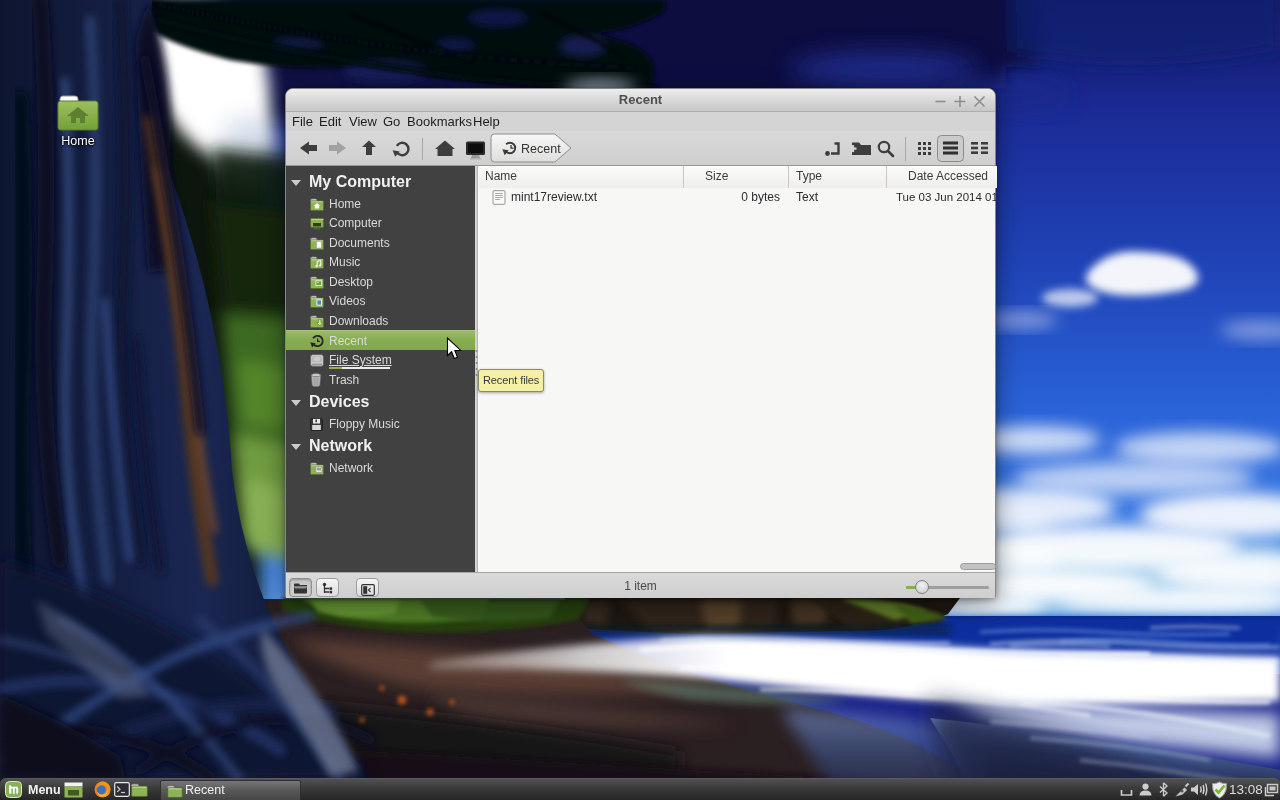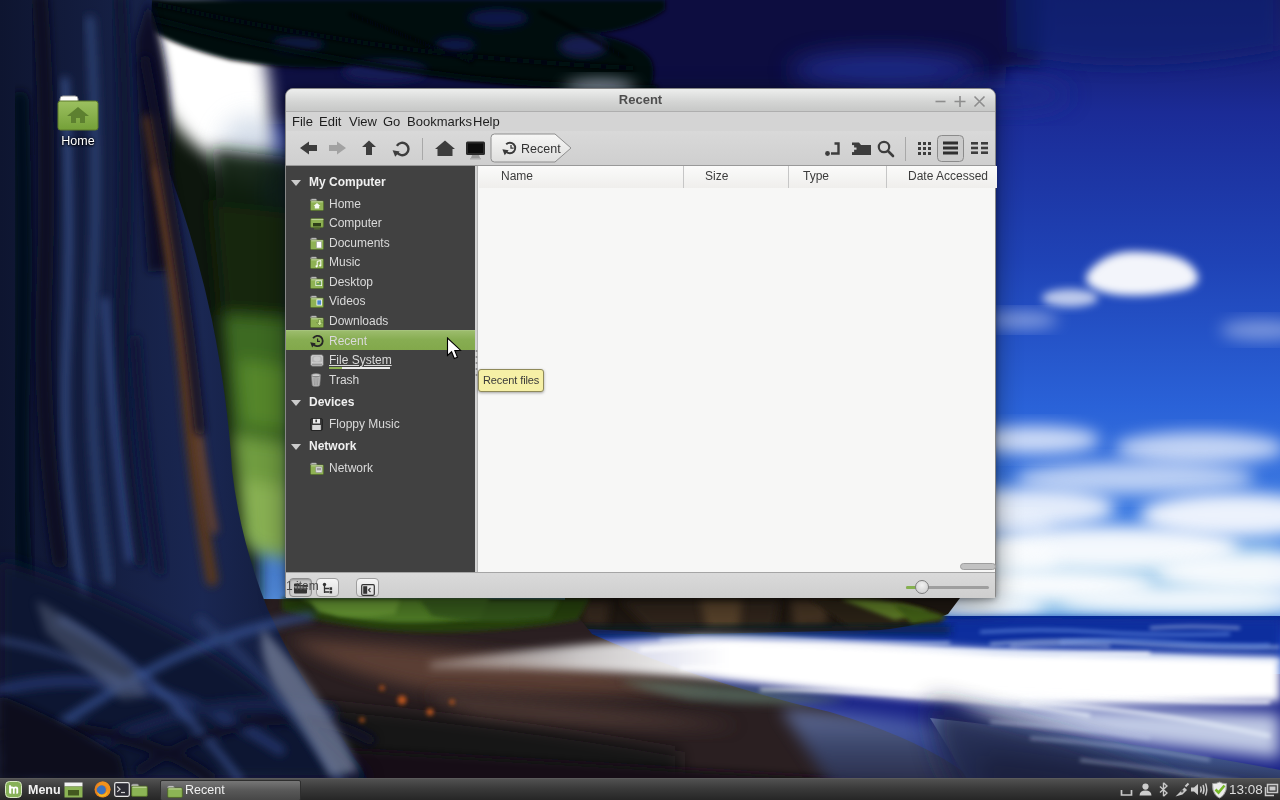--- a/index.html
+++ b/index.html
@@ -19,21 +19,21 @@
   #crumb{position:absolute;left:204px;top:2px;width:82px;height:30px;}
   #winbody{position:absolute;left:0;top:77px;width:100%;height:406px;background:#f7f7f6;}
   #sidebar{position:absolute;left:0;top:0;width:189px;height:406px;background:#414141;}
   #splitter{position:absolute;left:189px;top:0;width:3px;height:406px;background:#d2d2d2;border-right:1px solid #b5b5b5;box-sizing:border-box;}
   #mainpane{position:absolute;left:193px;top:0;right:0;height:406px;}
   #statusbar{position:absolute;left:0;top:483px;width:100%;height:26px;background:linear-gradient(#dadada,#cecece);
        border-top:1px solid #a5a5a5;box-sizing:border-box;}
 
   .srow{position:absolute;left:0;width:189px;height:20px;color:#dadada;font-size:12px;line-height:20px;}
   .srow .lbl{position:absolute;left:43px;top:0;}
-  .shead{position:absolute;left:0;width:189px;height:20px;color:#f0f0f0;font-size:12px;font-weight:bold;line-height:20px;}
+  .shead{position:absolute;left:0;width:189px;height:20px;color:#f0f0f0;font-size:16px;font-weight:bold;line-height:20px;}
   .shead .lbl{position:absolute;left:23px;top:0;}
   .tri{position:absolute;left:5px;top:8px;width:0;height:0;border-left:5px solid transparent;border-right:5px solid transparent;border-top:6px solid #cccccc;}
   .sicon{position:absolute;left:24px;top:3px;}
   #selrow{position:absolute;left:0;top:164px;width:189px;height:20px;
     background:linear-gradient(#9cbc6c,#87ad52 45%,#82a84b);border-top:1px solid #a6c47c;box-sizing:border-box;}
   .hcell{position:absolute;top:0;height:22px;box-sizing:border-box;border-right:1px solid #c6c6c6;
     background:linear-gradient(#fbfbfa,#efeeec);font-size:12px;color:#3c3c3c;line-height:21px;}
   #hdrrow{position:absolute;left:0;top:0;width:100%;height:22px;border-bottom:1px solid #c8c8c8;box-sizing:border-box;background:linear-gradient(#fbfbfa,#efeeec);}
   #tooltip{position:absolute;left:478px;top:369px;background:#f6f0a6;border:1px solid #8f8a5a;border-radius:3px;
     font-size:11px;color:#3a3a3a;padding:4px 4px;line-height:13px;letter-spacing:-0.1px;box-shadow:0 1px 3px rgba(0,0,0,0.35);z-index:50;}
@@ -505,58 +505,70 @@
               <circle cx="1.5" cy="3" r="1"></circle>
               <circle cx="1.5" cy="9" r="1"></circle>
               <circle cx="1.5" cy="15" r="1"></circle>
               <circle cx="1.5" cy="21" r="1"></circle>
               <circle cx="1.5" cy="27" r="1"></circle>
             </g>
           </svg>
         </div>
       <div id="mainpane">
         <div id="hdrrow"></div>
-        <div class="hcell" style="left:0;width:205px;"><span style="margin-left:22px">Name</span></div>
+        <div class="hcell" style="left:0;width:205px;"><span style="margin-left:6px">Name</span></div>
         <div class="hcell" style="left:205px;width:105px;"><span style="margin-left:21px">Size</span></div>
-        <div class="hcell" style="left:310px;width:98px;"><span style="margin-left:14px">Type</span></div>
+        <div class="hcell" style="left:310px;width:98px;"><span style="margin-left:7px">Type</span></div>
         <div class="hcell" style="left:408px;width:110px;border-right:none;"><span style="margin-left:21px">Date Accessed</span></div>
+        <div style="position:absolute;left:0;top:22px;width:100%;height:19px;font-size:12px;color:#2c2c2c;">
+          <span style="position:absolute;left:13px;top:2px;"><svg width="14" height="15" viewBox="0 0 14 15">
+                <rect x="1" y="0.7" width="12" height="13.6" rx="1" fill="#fbfbfb" stroke="#8a8a8a" stroke-width="0.9"></rect>
+                <g stroke="#a9a9a9" stroke-width="1">
+                  <path d="M 3.2 3.5 h 7.6 M 3.2 5.5 h 7.6 M 3.2 7.5 h 7.6 M 3.2 9.5 h 5"></path>
+                </g>
+              </svg></span>
+          <span style="position:absolute;left:32px;top:0;line-height:19px;">mint17review.txt</span>
+          <span style="position:absolute;left:205px;width:96px;top:0;line-height:19px;text-align:right;">0 bytes</span>
+          <span style="position:absolute;left:317px;top:0;line-height:19px;">Text</span>
+          <span style="position:absolute;left:417px;top:0;line-height:19px;white-space:nowrap;font-size:11.5px;">Tue 03 Jun 2014 01</span>
+        </div>
         <div style="position:absolute;left:481px;top:397px;width:36px;height:7px;background:#c2c2c2;border:1px solid #9e9e9e;border-radius:4px;box-sizing:border-box;"></div>
       </div>
     </div>
     <div id="statusbar">
       <div style="position:absolute;left:3px;top:5px;width:23px;height:19px;border:1px solid #8e8e8e;border-radius:4px;background:linear-gradient(#c6c6c6,#cecece);box-shadow:inset 0 1px 2px rgba(0,0,0,0.25);box-sizing:border-box;text-align:center;padding-top:2px;"><svg width="15" height="13" viewBox="0 0 15 13">
             <path d="M 1 2.5 Q 1 1.5 2 1.5 L 6 1.5 L 7 3 L 14 3 L 14 4.5 L 1 4.5 Z" fill="#333"></path>
             <rect x="1" y="5" width="13" height="6.5" rx="0.8" fill="#333"></rect>
             <path d="M 1.8 5.8 h 11.4" stroke="#cfcfcf" stroke-width="0.9"></path>
           </svg></div>
       <div style="position:absolute;left:30px;top:5px;width:23px;height:19px;border:1px solid #9e9e9e;border-radius:4px;background:linear-gradient(#f5f5f5,#dcdcdc);box-sizing:border-box;text-align:center;padding-top:2px;"><svg width="14" height="13" viewBox="0 0 14 13">
             <circle cx="3.5" cy="2.5" r="1.7" fill="#333"></circle>
             <path d="M 3.5 4 V 11 M 3.5 6.5 H 8 M 3.5 10 H 8" stroke="#333" stroke-width="1.3" fill="none"></path>
             <rect x="8.5" y="5.3" width="2.6" height="2.6" fill="#333"></rect>
             <rect x="8.5" y="8.8" width="2.6" height="2.6" fill="#333"></rect>
           </svg></div>
       <div style="position:absolute;left:70px;top:5px;width:23px;height:19px;border:1px solid #9e9e9e;border-radius:4px;background:linear-gradient(#f5f5f5,#dcdcdc);box-sizing:border-box;text-align:center;padding-top:3px;"><svg width="14" height="12" viewBox="0 0 14 12">
             <rect x="0.7" y="0.7" width="12.6" height="10.6" rx="1.2" fill="none" stroke="#333" stroke-width="1.2"></rect>
             <rect x="2.2" y="2.2" width="4" height="7.6" fill="#333"></rect>
             <path d="M 9.5 4 L 7.5 6 L 9.5 8" stroke="#333" stroke-width="1.1" fill="none"></path>
           </svg></div>
-      <div style="position:absolute;left:0;width:100%;top:0;height:26px;font-size:12px;color:#4a4a4a;line-height:26px;">1 item</div>
+      <div style="position:absolute;left:0;width:100%;top:0;height:26px;text-align:center;font-size:12px;color:#4a4a4a;line-height:26px;">1 item</div>
       <div style="position:absolute;left:620px;top:13px;width:83px;height:3px;background:#9e9e9e;border-radius:2px;"></div>
       <div style="position:absolute;left:620px;top:13px;width:16px;height:3px;background:#85b14f;border-radius:2px;"></div>
       <div style="position:absolute;left:629px;top:7px;width:14px;height:14px;border-radius:50%;border:1px solid #7e7e7e;background:radial-gradient(circle at 50% 35%,#f2f2f2,#c8c8c8);box-sizing:border-box;"></div>
     </div>
   </div>
 
   <div id="tooltip">Recent files</div>
 
   <svg class="abs" style="left:446px;top:337px;z-index:60" width="17" height="24" viewBox="0 0 17 24">
     <path d="M 1.5 1 L 1.5 18.5 L 5.6 14.8 L 8.3 21.5 L 11.5 20.2 L 8.8 13.6 L 14.5 13.2 Z" fill="#ffffff" stroke="#000000" stroke-width="1.1"></path>
   </svg>
 
-  <div class="abs" id="taskbar" style="left:0;top:778px;width:1280px;height:22px;background:linear-gradient(#515151,#3a3a3a 45%,#262626);border-top:1px solid #5a5a5a;box-sizing:border-box;">
+  <div class="abs" id="taskbar" style="left:0;top:778px;width:1280px;height:22px;background:linear-gradient(#515151,#3a3a3a 45%,#262626);border-top:1px solid #5a5a5a;box-sizing:border-box;border-radius:6px;">
     <span class="ticon" style="left:5px;top:2px;"><svg width="17" height="17" viewBox="0 0 17 17">
           <rect x="0.5" y="0.5" width="16" height="16" rx="4" fill="#87b158" stroke="#d9e8c4" stroke-width="1"></rect>
           <path d="M 4.1 4.2 V 11.4 Q 4.1 12.8 5.6 12.8 L 6.3 12.8 V 8 Q 6.4 7.3 7.1 7.3 Q 7.8 7.3 7.9 8 V 12.8 H 9.7 V 8 Q 9.8 7.3 10.5 7.3 Q 11.2 7.3 11.3 8 V 12.8 L 12 12.8 Q 13.2 12.8 13.2 11.6 V 7.6 Q 13.2 5.4 10.8 5.4 Q 9.4 5.4 8.8 6.1 Q 8.2 5.4 6.8 5.4 L 5.9 5.4 V 4.2 Z" fill="#ffffff"></path>
         </svg></span>
     <span style="position:absolute;left:28px;top:0;height:22px;line-height:22px;color:#f2f2f2;font-size:12.5px;font-weight:bold;">Menu</span>
     <span class="ticon" style="left:64px;top:3px;"><svg width="19" height="16" viewBox="0 0 19 16">
           <rect x="0.5" y="0.5" width="18" height="4" fill="#f2f2f2"></rect>
           <rect x="0.5" y="4.5" width="18" height="11" fill="#8cb455"></rect>
           <rect x="4" y="8" width="11" height="5.5" fill="#43591f"></rect>
         </svg></span>

